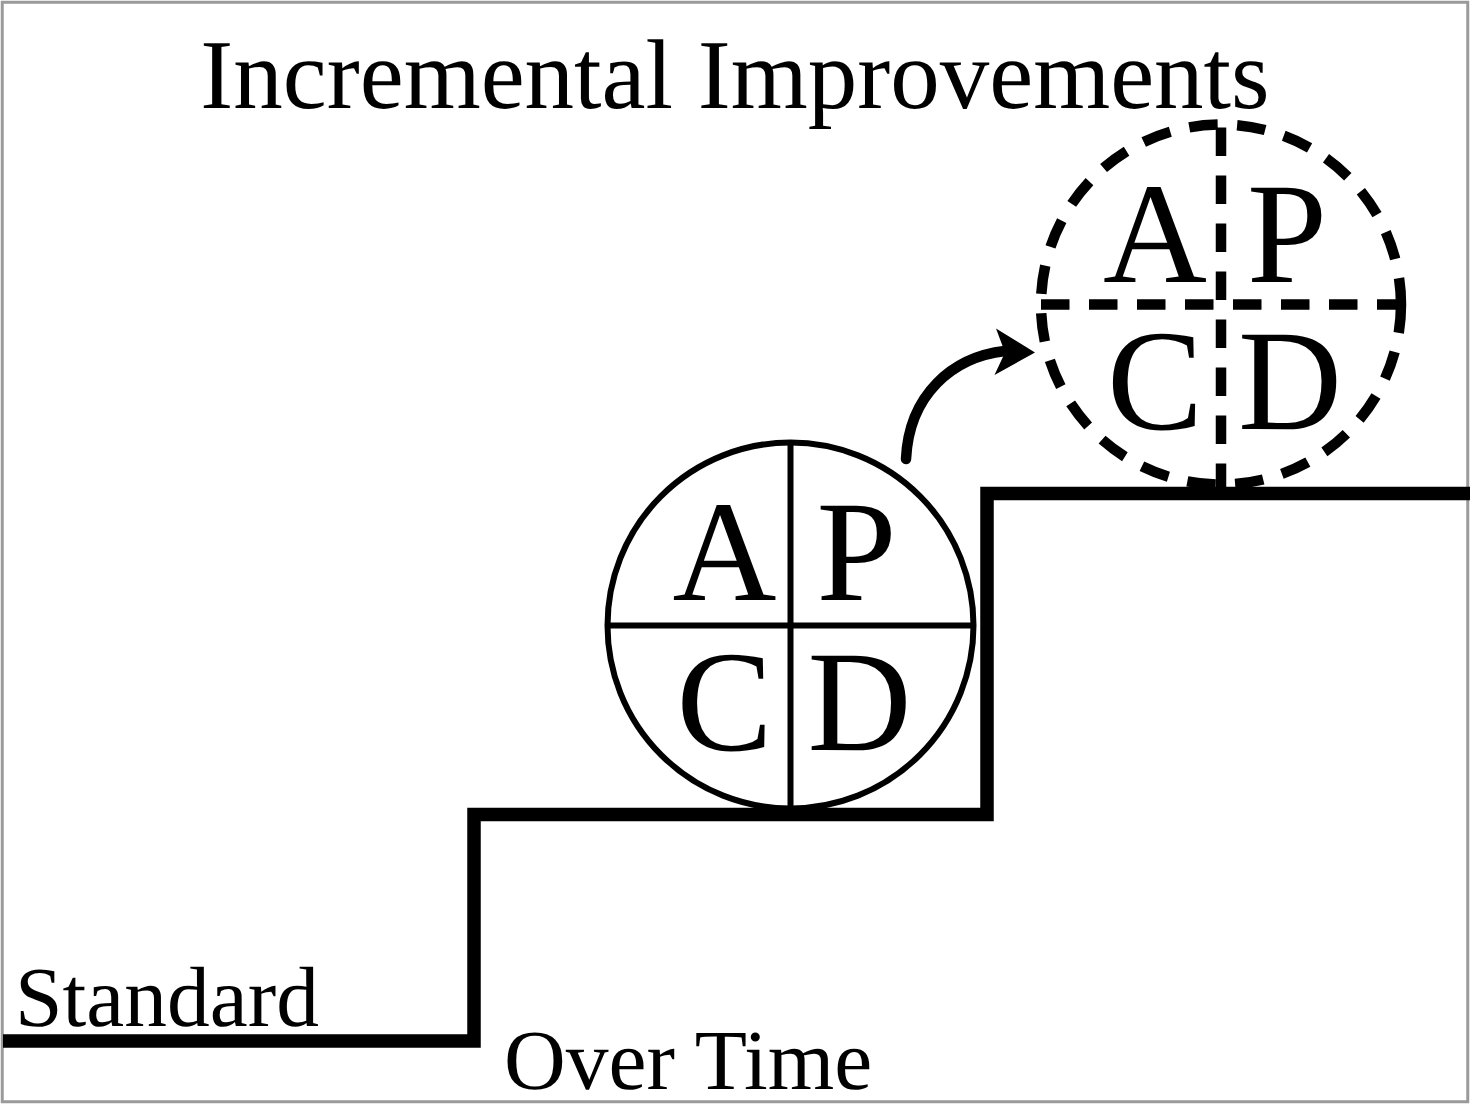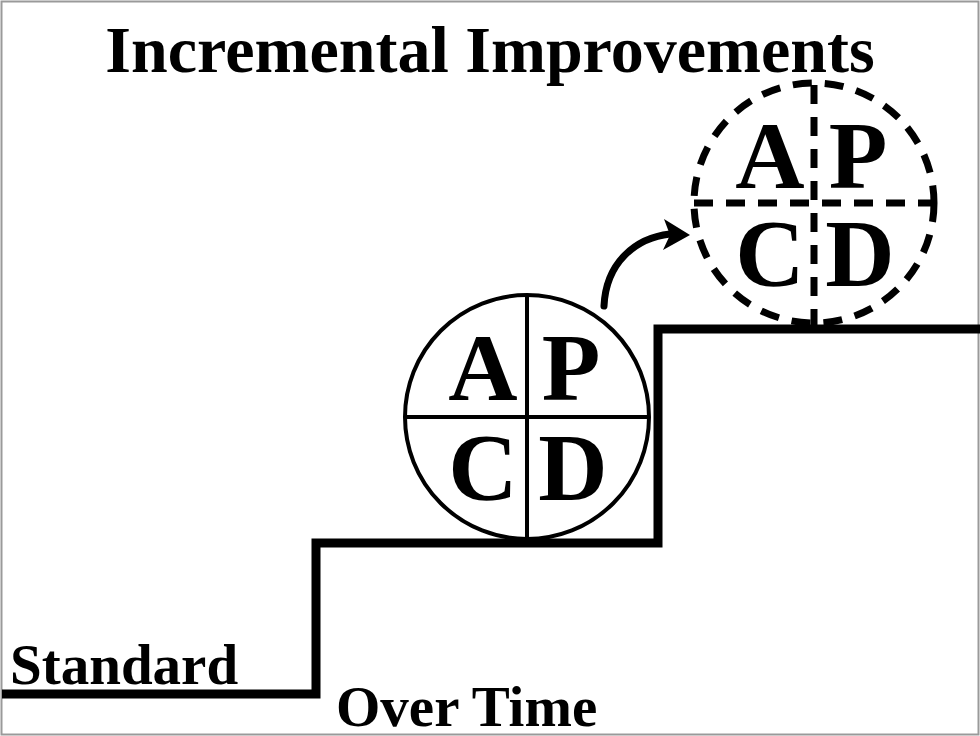--- a/index.html
+++ b/index.html
@@ -11,21 +11,20 @@
   body {
     font-family: "Liberation Serif", "DejaVu Serif", serif;
   }
   #canvas {
     position: relative;
     width: 980px;
     height: 736px;
     background: #d946ef;
     box-sizing: border-box;
     overflow: hidden;
-    font-weight: bold;
   }
   #diagram-svg {
     position: absolute;
     top: 0;
     left: 0;
     width: 980px;
     height: 736px;
     display: block;
   }
   .frame-border {

